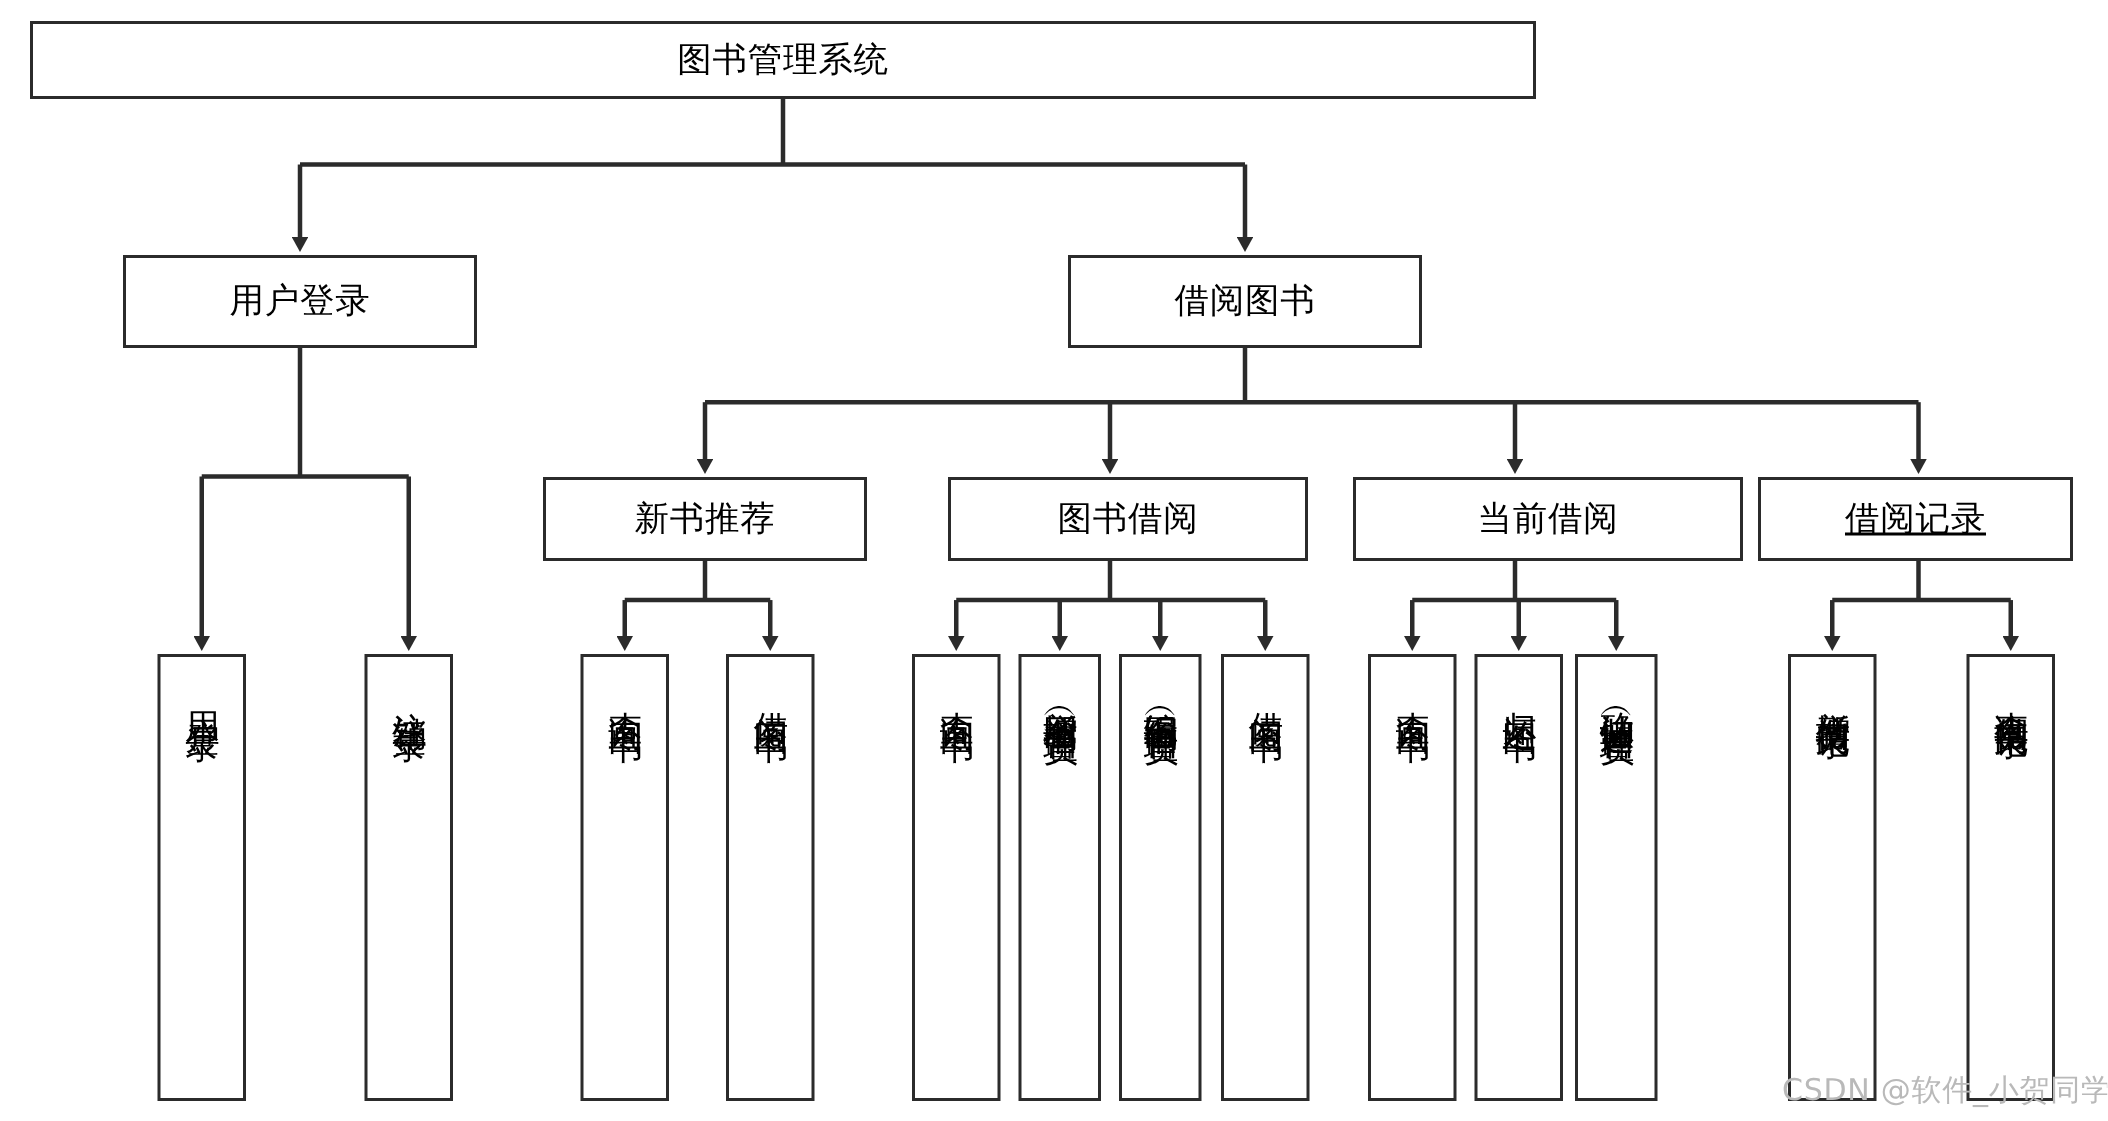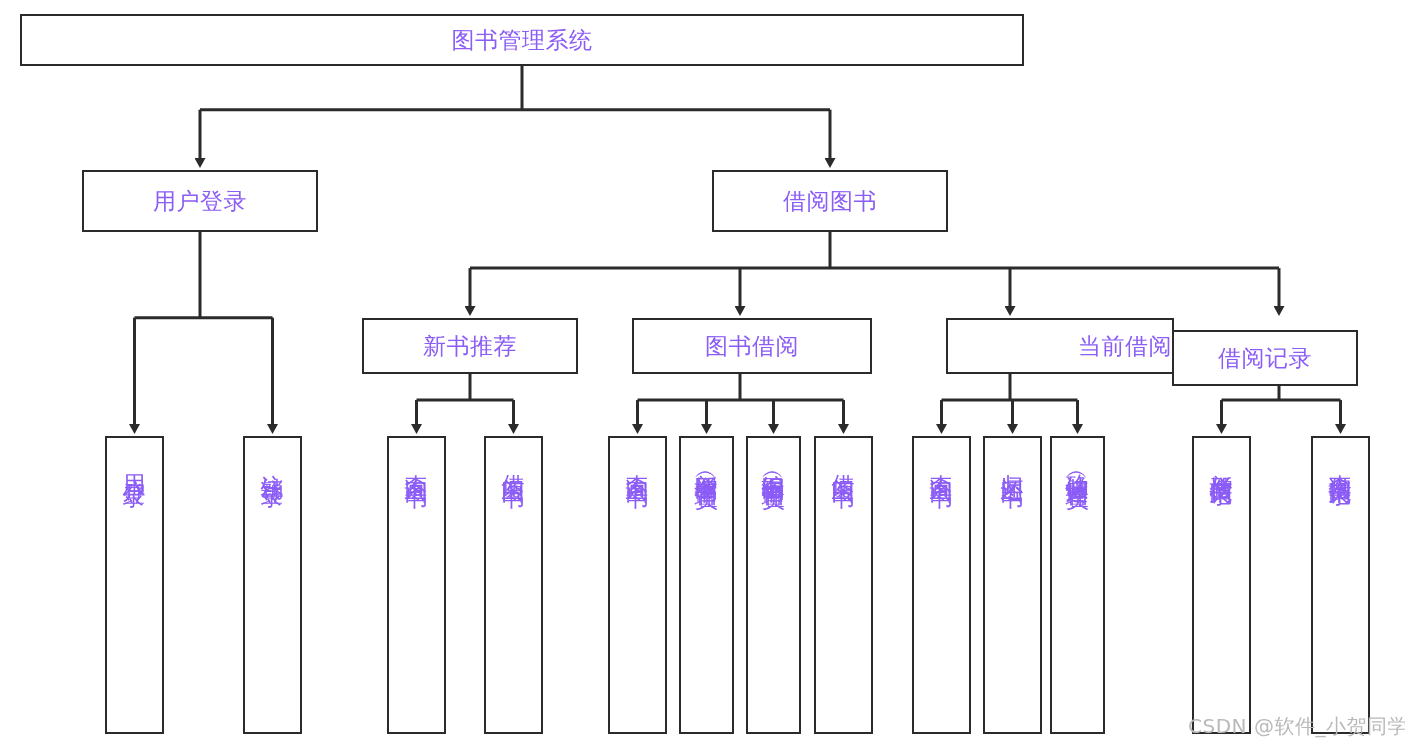--- a/index.html
+++ b/index.html
@@ -26,21 +26,21 @@
     position: absolute;
     box-sizing: border-box;
     border: 2.5px solid #2b2b2b;
     background: #ffffff;
     display: flex;
     align-items: center;
     justify-content: center;
     z-index: 2;
   }
   .node .label {
-    color: #8b5cf6;
+    color: #000000;
     font-size: 23px;
     line-height: 1.05;
     letter-spacing: 0.5px;
     white-space: nowrap;
   }
   .node.vertical {
     align-items: flex-start;
     padding-top: 18px;
   }
   .node.vertical .label {
@@ -122,24 +122,24 @@
       </div>
       <div class="node" style="left: 712px; top: 170px; width: 236px; height: 62px;">
         <span class="label">借阅图书</span>
       </div>
       <div class="node" style="left: 362px; top: 318px; width: 216px; height: 56px;">
         <span class="label">新书推荐</span>
       </div>
       <div class="node" style="left: 632px; top: 318px; width: 240px; height: 56px;">
         <span class="label">图书借阅</span>
       </div>
-      <div class="node" style="left: 946px; top: 318px; width: 228px; height: 56px; justify-content: flex-end;">
+      <div class="node" style="left: 902px; top: 318px; width: 260px; height: 56px;">
         <span class="label">当前借阅</span>
       </div>
-      <div class="node" style="left: 1172px; top: 330px; width: 186px; height: 56px;">
+      <div class="node" style="left: 1172px; top: 318px; width: 210px; height: 56px; text-decoration: underline;">
         <span class="label">借阅记录</span>
       </div>
       <div class="node vertical" style="left: 105px; top: 436px; width: 59px; height: 298px;">
         <span class="label">用户登录</span>
       </div>
       <div class="node vertical" style="left: 243px; top: 436px; width: 59px; height: 298px;">
         <span class="label">注销登录</span>
       </div>
       <div class="node vertical" style="left: 387px; top: 436px; width: 59px; height: 298px;">
         <span class="label">查询图书</span>

